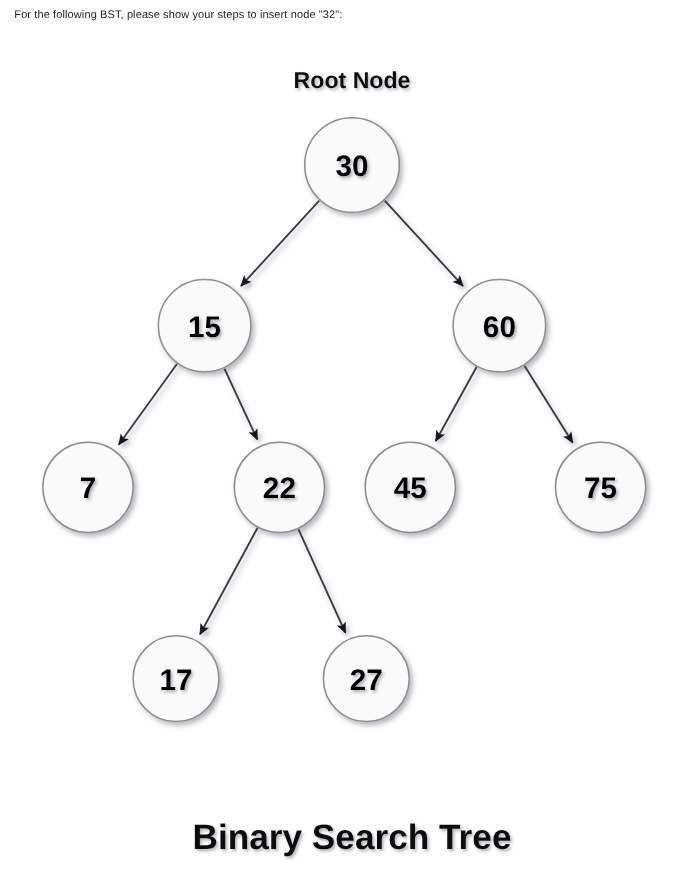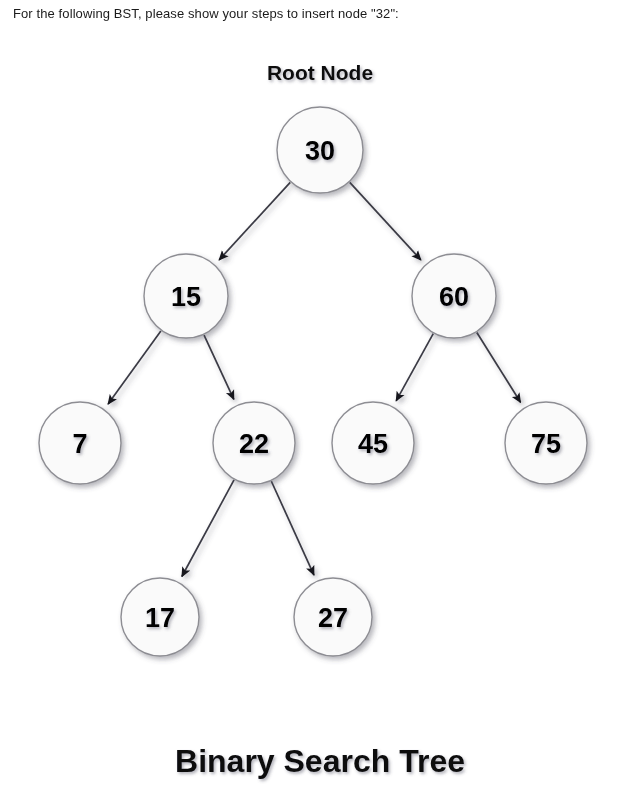--- a/index.html
+++ b/index.html
@@ -11,21 +11,21 @@
     width: 629px;
     height: 797px;
     position: relative;
     font-family: "Liberation Sans", sans-serif;
     overflow: hidden;
   }
   #prompt-text {
     position: absolute;
     left: 13px;
     top: 8px;
-    font-size: 13px;
+    font-size: 10px;
     line-height: 12px;
     color: #1b1b1b;
     letter-spacing: 0.1px;
     white-space: nowrap;
   }
   #diagram-area {
     position: absolute;
     left: 0;
     top: 0;
     width: 629px;

